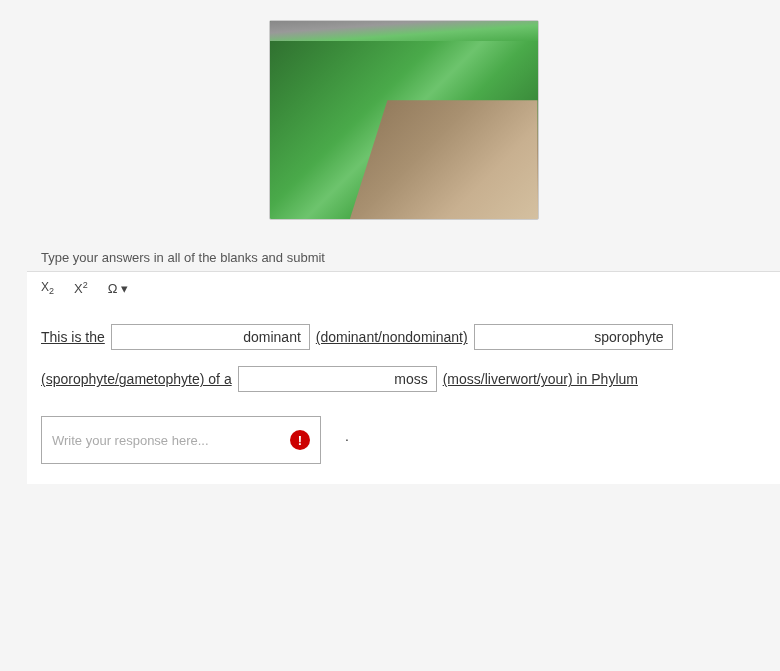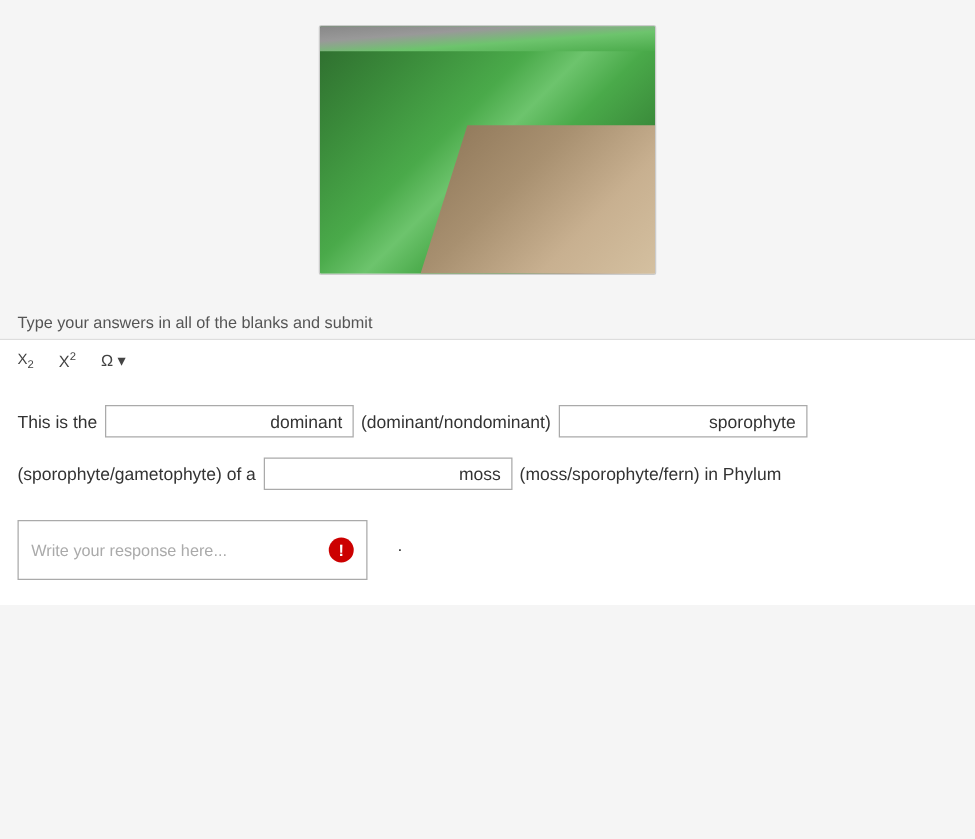--- a/index.html
+++ b/index.html
@@ -15,20 +15,21 @@
       color: #333;
       width: 780px;
       min-height: 671px;
     }
 
     .page-container {
       background: #f5f5f5;
       width: 780px;
       min-height: 671px;
       position: relative;
+      padding-left: 27px;
     }
 
     .image-section {
       display: flex;
       justify-content: center;
       padding-top: 20px;
       padding-bottom: 20px;
     }
 
     .moss-image {
@@ -107,20 +108,21 @@
       align-items: center;
       flex-wrap: wrap;
       gap: 6px;
       margin-bottom: 16px;
     }
 
     .fill-in-line .static-text {
       font-size: 14px;
       color: #333;
       white-space: nowrap;
+      text-decoration: underline;
     }
 
     .fill-input {
       border: 1px solid #aaa;
       padding: 4px 8px;
       font-size: 14px;
       color: #333;
       background: #fff;
       min-width: 160px;
       outline: none;
@@ -201,21 +203,21 @@
     <div class="fill-in-line">
       <span class="static-text">This is the</span>
       <input class="fill-input" type="text" value="dominant" style="">
       <span class="static-text">(dominant/nondominant)</span>
       <input class="fill-input" type="text" value="sporophyte" style="">
     </div>
 
     <div class="fill-in-line">
       <span class="static-text">(sporophyte/gametophyte) of a</span>
       <input class="fill-input" type="text" value="moss" style="">
-      <span class="static-text">(moss/sporophyte/fern) in Phylum</span>
+      <span class="static-text">(moss/liverwort/your) in Phylum</span>
     </div>
 
     <div class="bottom-row">
       <div class="response-area">
         <span class="response-placeholder">Write your response here...</span>
         <div class="error-icon">
           <span>!</span>
         </div>
       </div>
       <span class="period">.</span>

